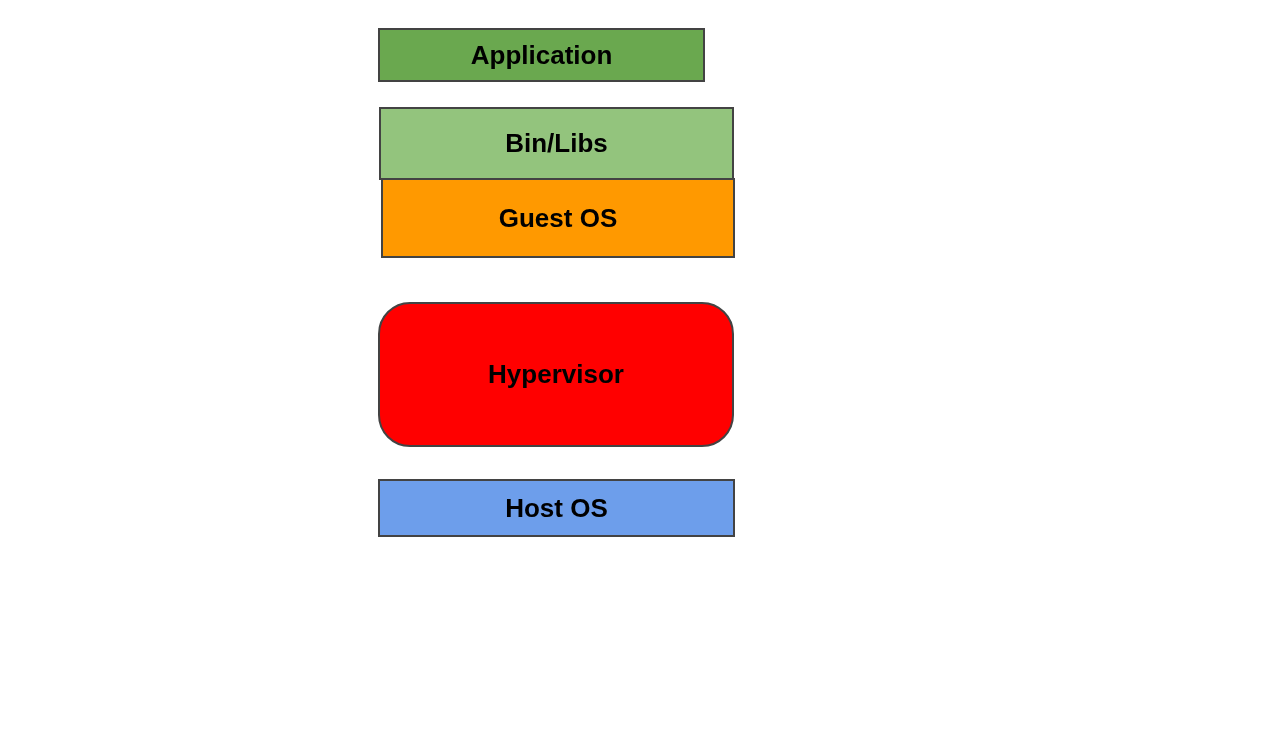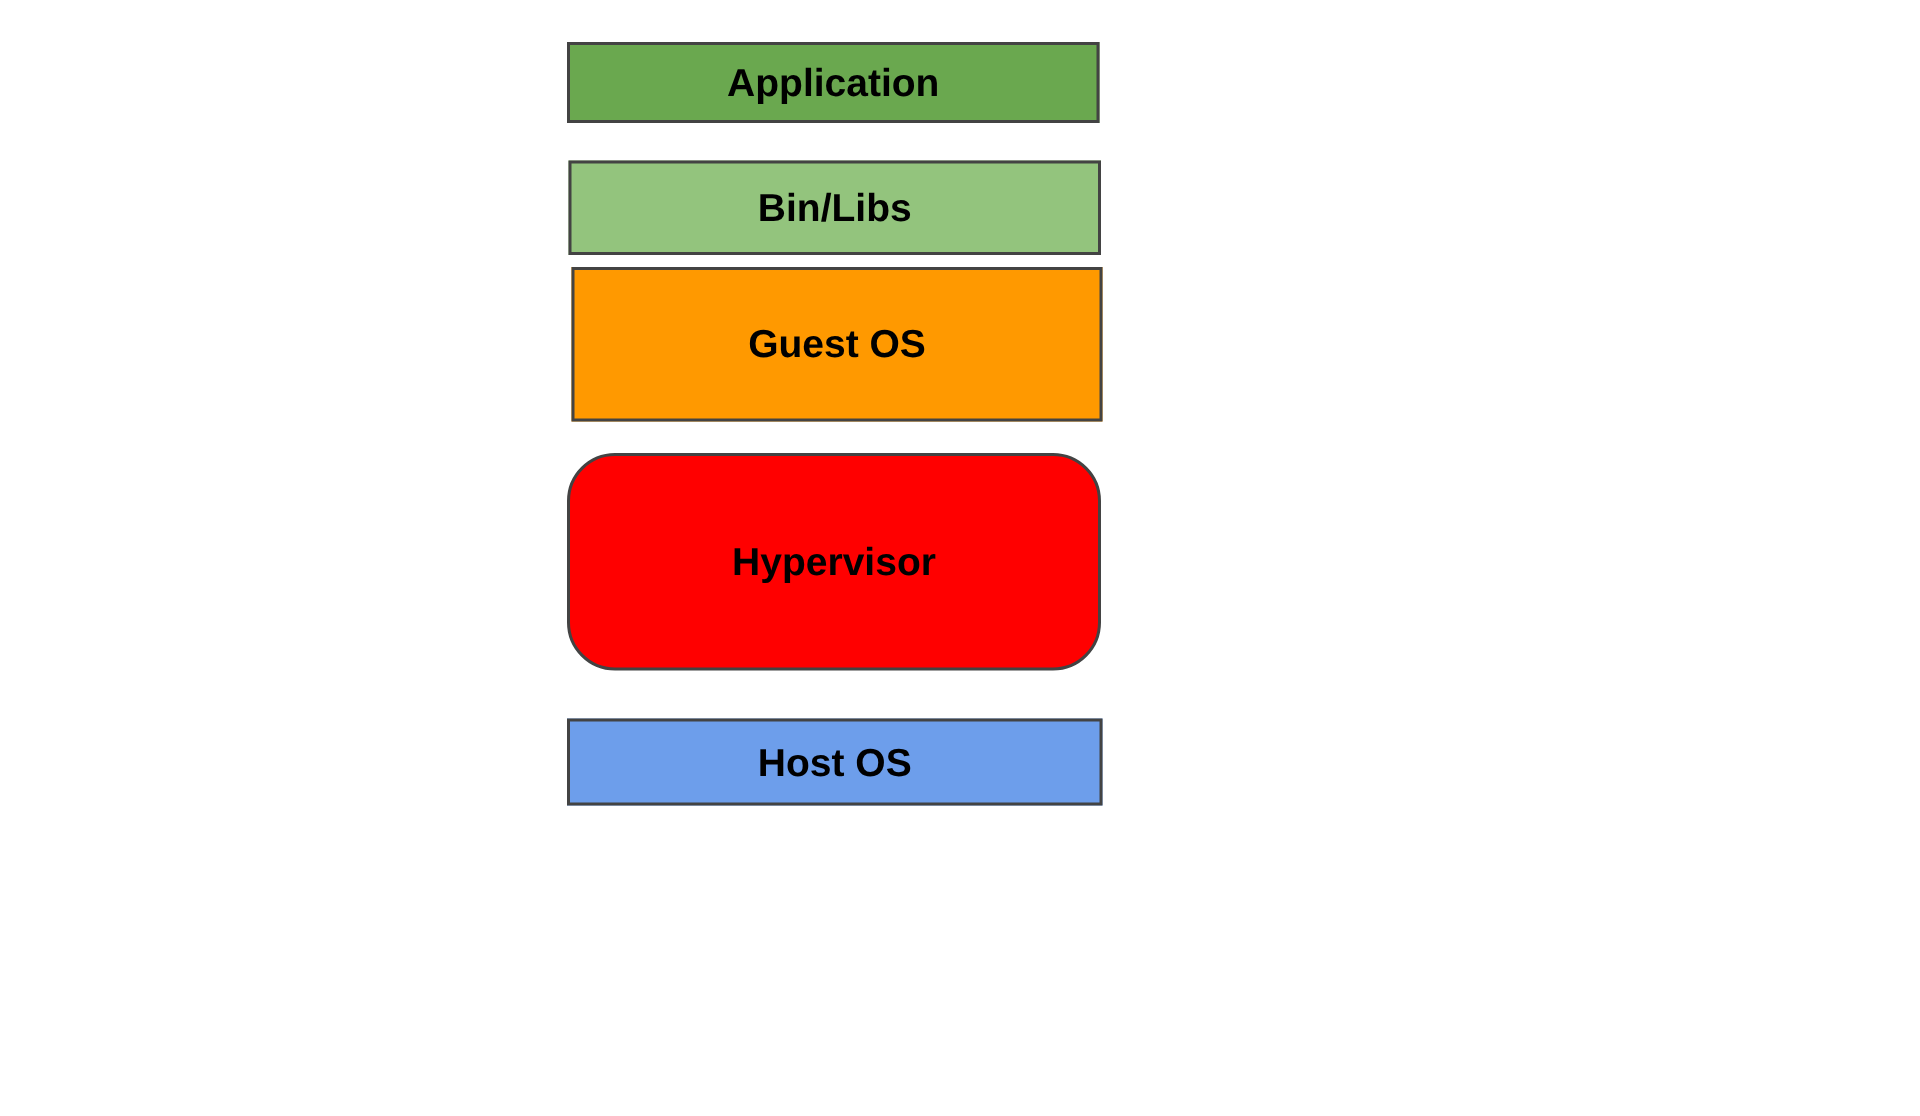--- a/index.html
+++ b/index.html
@@ -25,23 +25,23 @@
     box-sizing: border-box;
     display: flex;
     align-items: center;
     justify-content: center;
     font-weight: bold;
     font-size: 26px;
     color: #000000;
     letter-spacing: 0px;
   }
   
-  .layer-application { left: 378px; top: 28px;  width: 355px; height: 54px; }
-  .layer-binlibs     { left: 379px; top: 107px; width: 355px; height: 63px; }
-  .layer-guestos     { left: 381px; top: 178px; width: 354px; height: 103px; }
+  .layer-application { left: 378px; top: 28px;  width: 327px; height: 54px; }
+  .layer-binlibs     { left: 379px; top: 107px; width: 355px; height: 73px; }
+  .layer-guestos     { left: 381px; top: 178px; width: 354px; height: 80px; }
   .layer-hypervisor  { left: 378px; top: 302px; width: 356px; height: 145px; }
   .layer-hostos      { left: 378px; top: 479px; width: 357px; height: 58px; }
   .layer-hardware    { left: 378px; top: 588px; width: 357px; height: 83px; }
 
   .caption {
     position: absolute;
     left: 565px;
     top: 703px;
     transform: translateX(-50%);
     white-space: nowrap;

